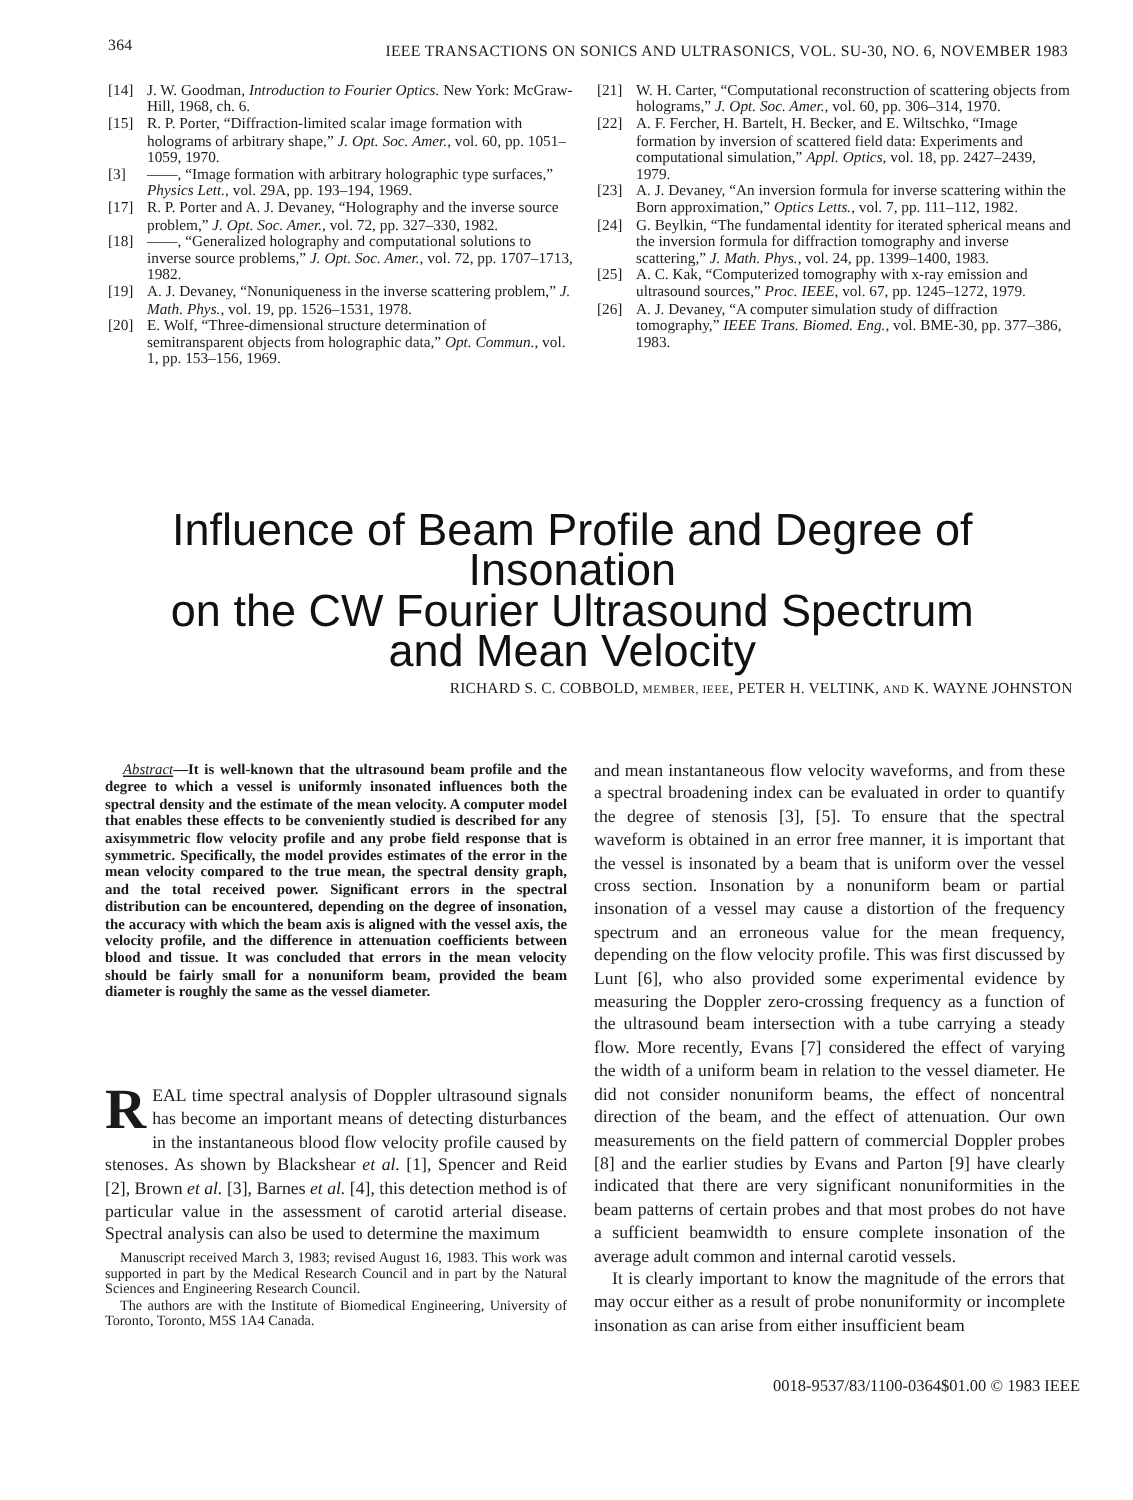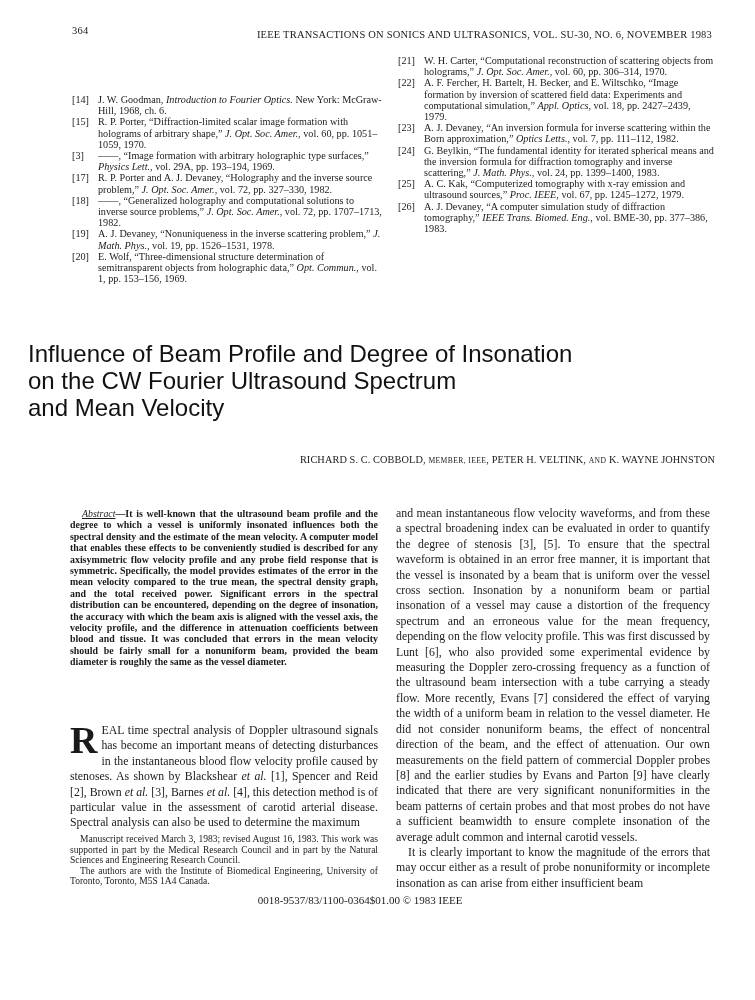--- a/index.html
+++ b/index.html
@@ -10,31 +10,31 @@
   .running-head {
     position: absolute; top: 25px; left: 72px; width: 640px; height: 14px;
     font-size: 10.5px; letter-spacing: 0.2px;
   }
   .running-head .pg { position: absolute; left: 0; top: 0; }
   .running-head .jr { position: absolute; right: 0; top: 4px; }
 
   .refs {
     position: absolute; top: 55px; font-size: 10.2px; line-height: 11.2px;
   }
-  .refs.left { left: 72px; width: 310px; margin-top: 39px; }
+  .refs.left { left: 72px; width: 310px; }
   .refs.right { left: 398px; width: 318px; }
   .ref { display: flex; margin: 0; }
   .ref .num { width: 26px; flex: none; }
   .ref .txt { flex: 1; }
   .ref .txt i { font-style: italic; }
 
   .title {
-    position: absolute; top: 340px; left: 28px; width: 675px;
-    font-family: "Liberation Sans", "DejaVu Sans", sans-serif;
-    font-size: 24px; line-height: 27px; color: #111;
+    position: absolute; top: 340px; left: 44px; width: 675px;
+    text-align: center; font-family: "Liberation Sans", "DejaVu Sans", sans-serif;
+    font-size: 30px; line-height: 27px; color: #111;
   }
   .title div { margin: 0; }
 
   .authors {
     position: absolute; top: 454px; left: 40px; width: 675px; text-align: right;
     font-size: 10.3px; letter-spacing: 0.1px;
   }
   .authors .sc { font-size: 7.6px; letter-spacing: 0.4px; }
 
   .col-left { position: absolute; left: 70px; top: 508px; width: 308px; }
@@ -68,21 +68,21 @@
   }
   .footnote p { margin: 0; text-indent: 10px; }
 
   .body-right {
     font-size: 11.8px; line-height: 15.4px; text-align: justify; margin: 0;
   }
   .body-right p { margin: 0; }
   .body-right p + p { text-indent: 12px; }
 
   .copyright {
-    position: absolute; top: 894px; left: 0; width: 720px; text-align: center;
+    position: absolute; top: 918px; left: 0; width: 720px; text-align: right;
     font-size: 11px;
   }
 </style>
 </head>
 <body>
 
 <div class="running-head">
   <span class="pg">364</span>
   <span class="jr">IEEE TRANSACTIONS ON SONICS AND ULTRASONICS, VOL. SU-30, NO. 6, NOVEMBER 1983</span>
 </div>

